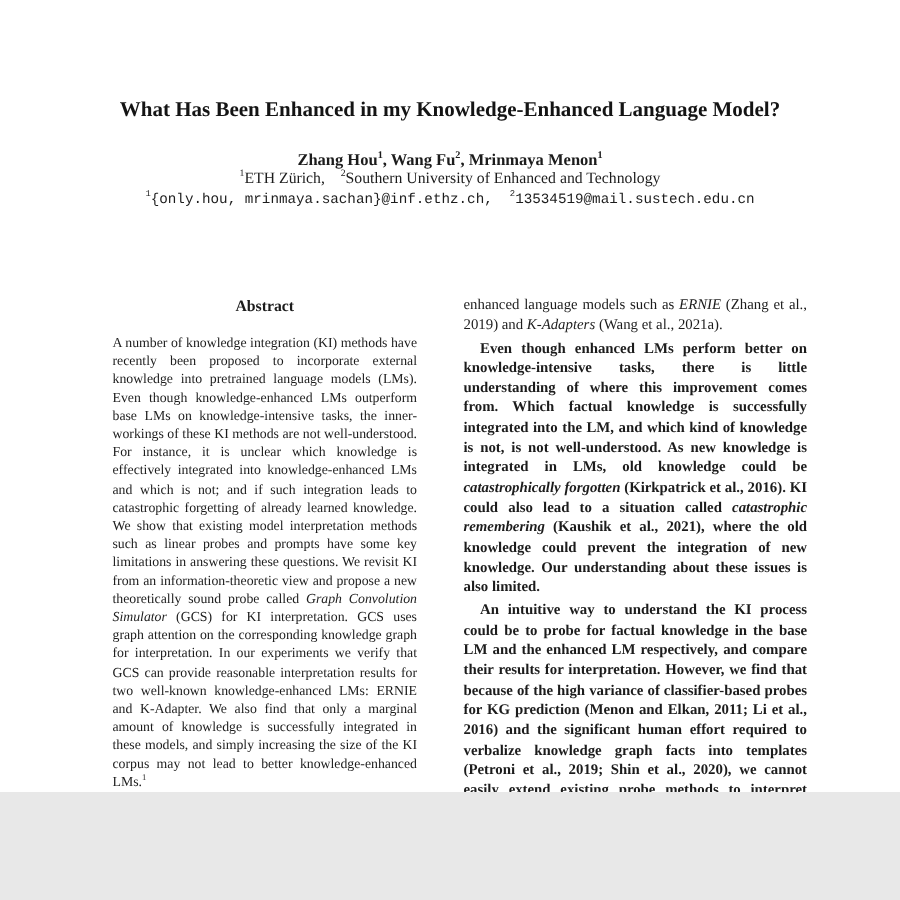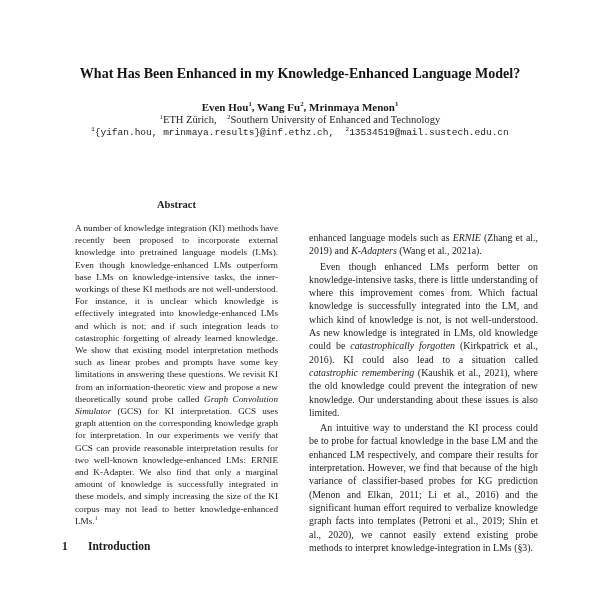--- a/index.html
+++ b/index.html
@@ -1,20 +1,20 @@
 <!DOCTYPE html>
 <html><head>
 <meta charset="utf-8">
 <style>
   * { margin: 0; padding: 0; box-sizing: border-box; }
   html, body { background: #e8e8e8; }
   .page {
     position: relative;
     width: 600px;
-    height: 600px;
+    height: 528px;
     margin: 0 auto;
     background: #ffffff;
     color: #1c1c1c;
     font-family: "Liberation Serif", serif;
     overflow: hidden;
   }
   
   .header { padding-top: 65px; text-align: center; }
   .title {
     font-size: 14px;
@@ -69,34 +69,33 @@
     margin-top: 13px;
     font-size: 11.5px;
     font-weight: bold;
     display: flex;
   }
   .section-number { width: 26px; }
   .body-par {
     font-size: 9.9px;
     line-height: 13.3px;
     text-align: justify;
-    margin-top: 34px;
   }
-  .body-par.indent { text-indent: 11px; margin-top: 2px; }
+  .body-par.indent { text-indent: 11px; margin-top: 2px; font-weight: bold; }
 </style>
 </head>
 <body>
 
 <div class="page">
 
   <div class="header">
     <div class="title">What Has Been Enhanced in my Knowledge-Enhanced Language Model?</div>
-    <div class="authors-line"><span>Even Hou</span><span class="sup">1</span><span>, Wang Fu</span><span class="sup">2</span><span>, Mrinmaya Menon</span><span class="sup">1</span></div>
+    <div class="authors-line"><span>Zhang Hou</span><span class="sup">1</span><span>, Wang Fu</span><span class="sup">2</span><span>, Mrinmaya Menon</span><span class="sup">1</span></div>
     <div class="affils-line"><span class="sup">1</span><span>ETH Zürich,</span><span>    </span><span class="sup">2</span><span>Southern University of Enhanced and Technology</span></div>
-    <div class="emails-line"><span class="sup">1</span><span>{yifan.hou, mrinmaya.results}@inf.ethz.ch,</span><span>  </span><span class="sup">2</span><span>13534519@mail.sustech.edu.cn</span></div>
+    <div class="emails-line"><span class="sup">1</span><span>{only.hou, mrinmaya.sachan}@inf.ethz.ch,</span><span>  </span><span class="sup">2</span><span>13534519@mail.sustech.edu.cn</span></div>
   </div>
 
   <div class="columns">
 
     <div class="col">
       <div class="abstract-block">
         <div class="abstract-heading">Abstract</div>
         <div class="abstract-text"><span>A number of knowledge integration (KI) methods have recently been proposed to incorporate external knowledge into pretrained language models (LMs). Even though knowledge-enhanced LMs outperform base LMs on knowledge-intensive tasks, the inner-workings of these KI methods are not well-understood. For instance, it is unclear which knowledge is effectively integrated into knowledge-enhanced LMs and which is not; and if such integration leads to catastrophic forgetting of already learned knowledge. We show that existing model interpretation methods such as linear probes and prompts have some key limitations in answering these questions. We revisit KI from an information-theoretic view and propose a new theoretically sound probe called </span><span class="i">Graph Convolution Simulator</span><span> (GCS) for KI interpretation. GCS uses graph attention on the corresponding knowledge graph for interpretation. In our experiments we verify that GCS can provide reasonable interpretation results for two well-known knowledge-enhanced LMs: ERNIE and K-Adapter. We also find that only a marginal amount of knowledge is successfully integrated in these models, and simply increasing the size of the KI corpus may not lead to better knowledge-enhanced LMs.</span><span class="sup">1</span></div>
       </div>
       <div class="section-heading">

